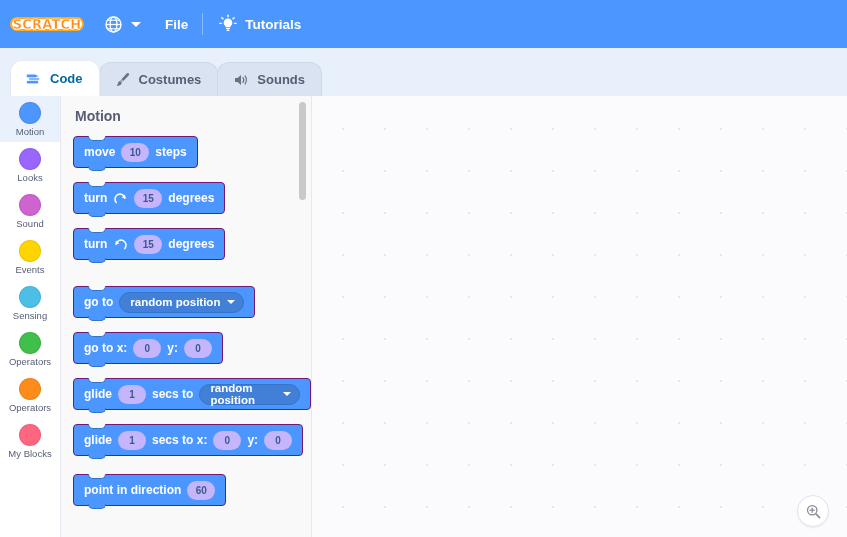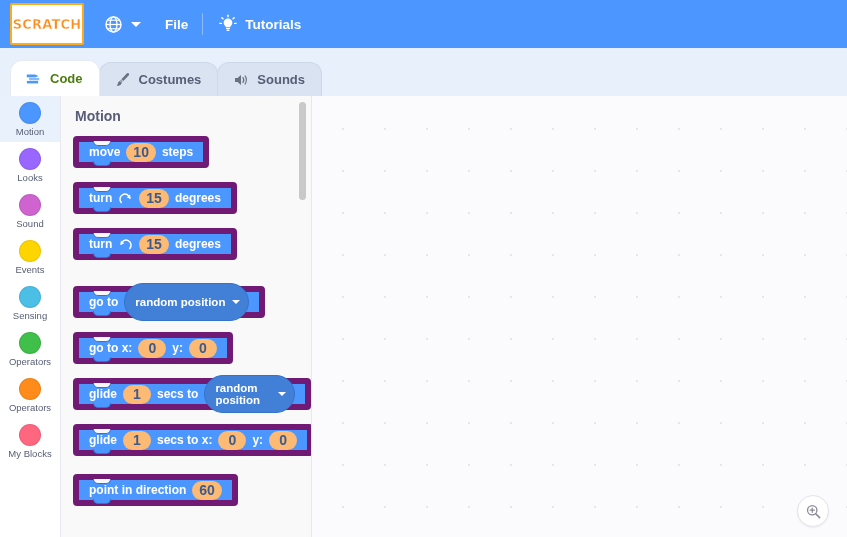--- a/index.html
+++ b/index.html
@@ -33,22 +33,22 @@
     position: relative;
     z-index: 30;
   }
   .logo-wrap {
     padding: 0 12px 0 10px;
     display: flex;
     align-items: center;
   }
   .scratch-logo {
     width: 74px;
-    height: 42px;
-    border-radius: 2px;
+    height: 14px;
+    border-radius: 9px;
     background: #ffffff;
     border: 2px solid #ffab19;
     display: flex;
     align-items: center;
     justify-content: center;
     box-sizing: border-box;
   }
   .scratch-logo-text {
     font-family: "DejaVu Sans", sans-serif;
     font-size: 13px;
@@ -120,21 +120,21 @@
     background: #d9e3f2;
     box-sizing: border-box;
     cursor: pointer;
     margin-right: -1px;
     border: 1px solid #cdd8e8;
     border-bottom: none;
     position: relative;
   }
   .tab.active {
     background: #ffffff;
-    color: #4d7c0f;
+    color: #0369a1;
     height: 36px;
     z-index: 3;
     border-color: #e6ebf2;
   }
   .tab .tab-label { white-space: nowrap; }
   .tab-icon { width: 18px; height: 18px; display: block; flex: 0 0 auto; }
 
   
   .editor-body {
     flex: 1;
@@ -213,21 +213,21 @@
 
   
   .blocks { padding-left: 12px; }
   .blk-wrap { margin-bottom: 14px; }
   .blk {
     position: relative;
     display: inline-flex;
     align-items: center;
     gap: 6px;
     background: #4c97ff;
-    border: 6px solid #701a75;
+    border: 1px solid #701a75;
     border-radius: 4px;
     height: 32px;
     padding: 0 10px;
     box-sizing: border-box;
     color: #ffffff;
     font-size: 12px;
     font-weight: bold;
     cursor: pointer;
     box-shadow: 0 0 0 rgba(0,0,0,0);
   }
@@ -256,39 +256,39 @@
     height: 5px;
     background: #4c97ff;
     border: 1px solid #3373cc;
     border-top: none;
     border-radius: 0 0 6px 6px;
     box-sizing: border-box;
   }
   .blk .txt { white-space: nowrap; line-height: 1; }
 
   .num-input {
-    background: #fdba74;
+    background: #c4b5fd;
     color: #3d5a8c;
     border-radius: 999px;
     min-width: 28px;
     height: 19px;
     padding: 0 7px;
     display: inline-flex;
     align-items: center;
     justify-content: center;
-    font-size: 14px;
+    font-size: 10px;
     font-weight: bold;
     box-sizing: border-box;
     cursor: text;
   }
   .dropdown {
     background: #4280d7;
     border: 1px solid #3373cc;
     border-radius: 999px;
-    height: 38px;
+    height: 21px;
     padding: 0 8px 0 10px;
     display: inline-flex;
     align-items: center;
     gap: 7px;
     color: #ffffff;
     font-size: 11.5px;
     font-weight: bold;
     box-sizing: border-box;
     cursor: pointer;
   }

